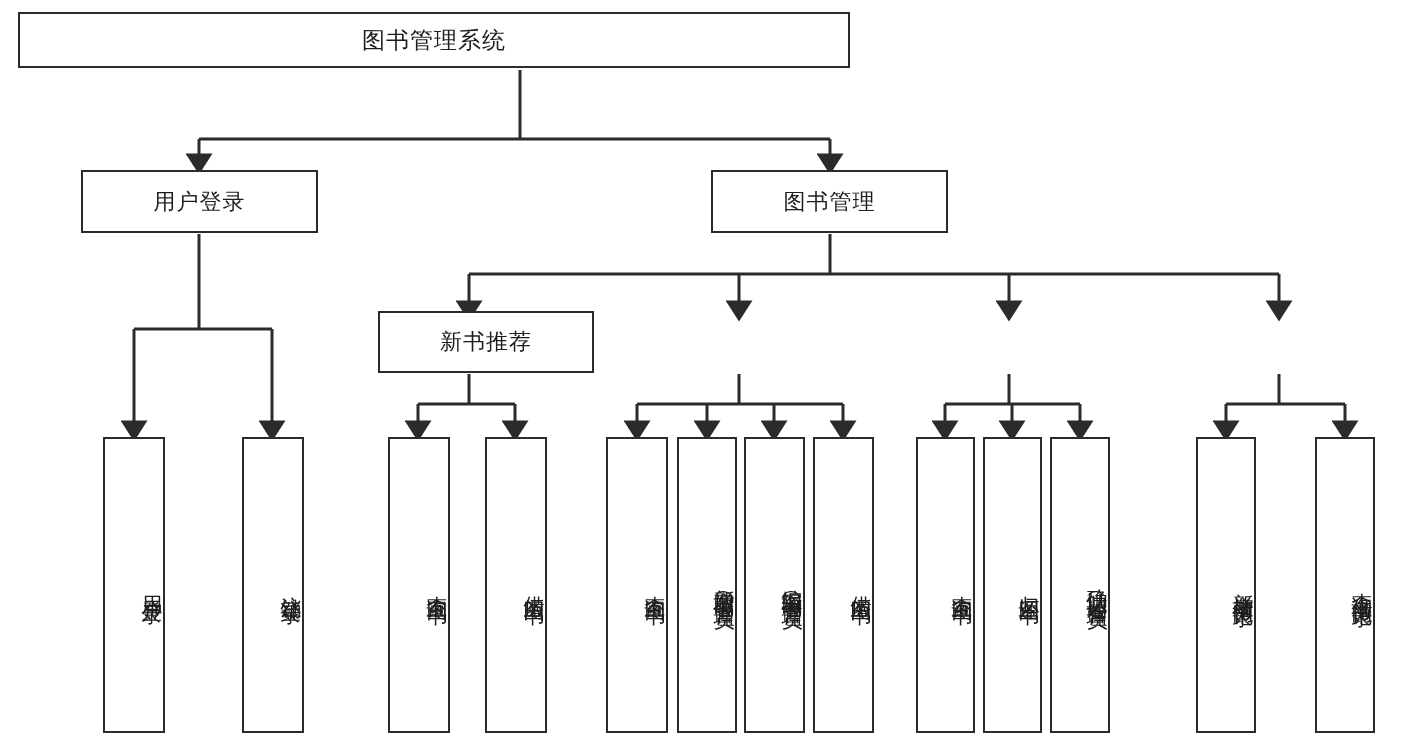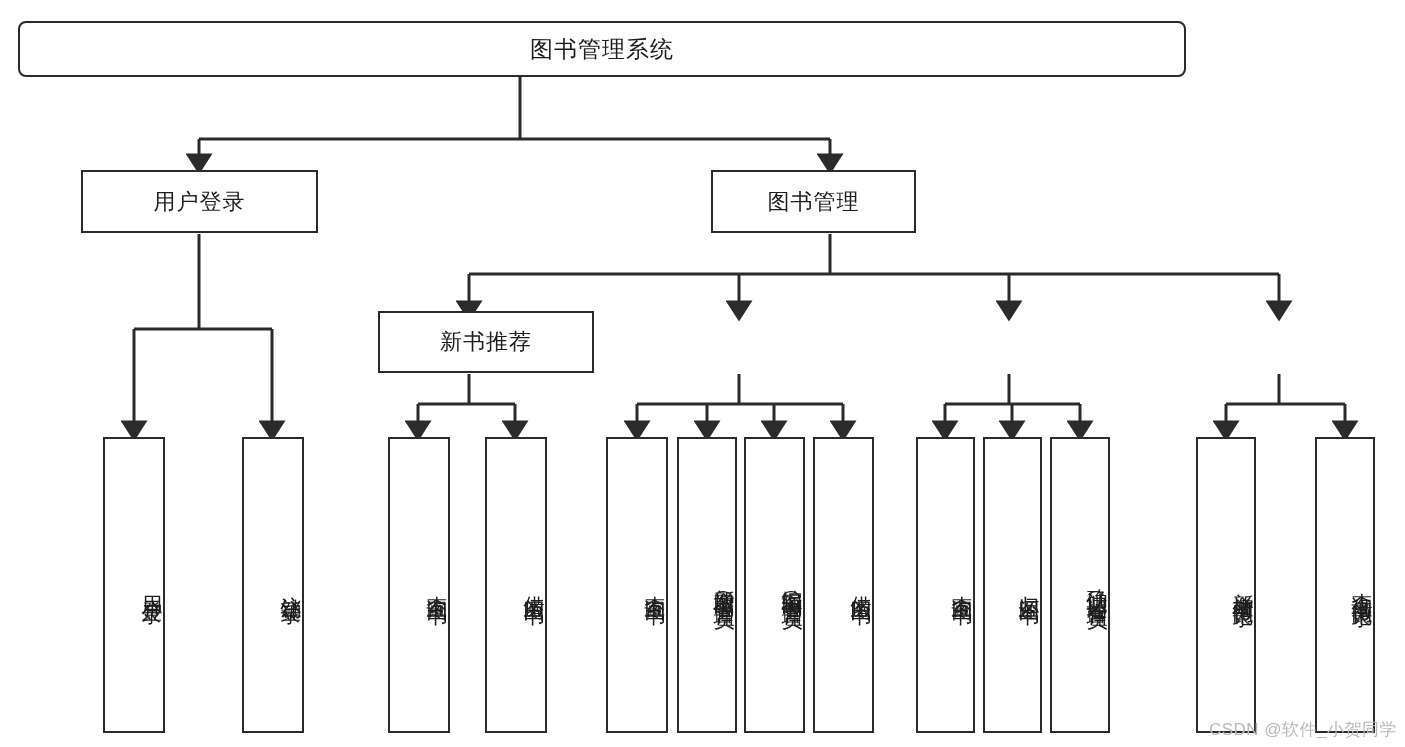--- a/index.html
+++ b/index.html
@@ -79,28 +79,28 @@
       <path d="M1012,404 L1012,430" marker-end="url(#arrow)"></path>
       <path d="M1080,404 L1080,430" marker-end="url(#arrow)"></path>
 
       <path d="M1279,374 L1279,404"></path>
       <path d="M1226,404 L1345,404"></path>
       <path d="M1226,404 L1226,430" marker-end="url(#arrow)"></path>
       <path d="M1345,404 L1345,430" marker-end="url(#arrow)"></path>
     </g>
   </svg>
 
-  <div class="node h root" style="left:18px;top:21px;width:1168px;height:56px;border-radius:8px;">
+  <div class="node h root" style="left:18px;top:12px;width:832px;height:56px;">
     <span>图书管理系统</span>
   </div>
 
   <div class="node h" style="left:81px;top:170px;width:237px;height:63px;">
     <span>用户登录</span>
   </div>
-  <div class="node h" style="left:711px;top:170px;width:205px;height:63px;">
+  <div class="node h" style="left:711px;top:170px;width:237px;height:63px;">
     <span>图书管理</span>
   </div>
 
   <div class="node h" style="left:362px;top:311px;width:216px;height:62px;margin-left:16px;">
     <span>新书推荐</span>
   </div>
 
   <div class="node v" style="left:103px;top:437px;width:62px;height:296px;">
     <span>用户登录</span>
   </div>
@@ -138,14 +138,13 @@
     <span>确认归还（管理员）</span>
   </div>
 
   <div class="node v" style="left:1196px;top:437px;width:60px;height:296px;">
     <span>新增借阅记录</span>
   </div>
   <div class="node v" style="left:1315px;top:437px;width:60px;height:296px;">
     <span>查询借阅记录</span>
   </div>
 
-  <div class="wm">CSDN @软件_小贺同学</div>
 </div>
 
 </body></html>

